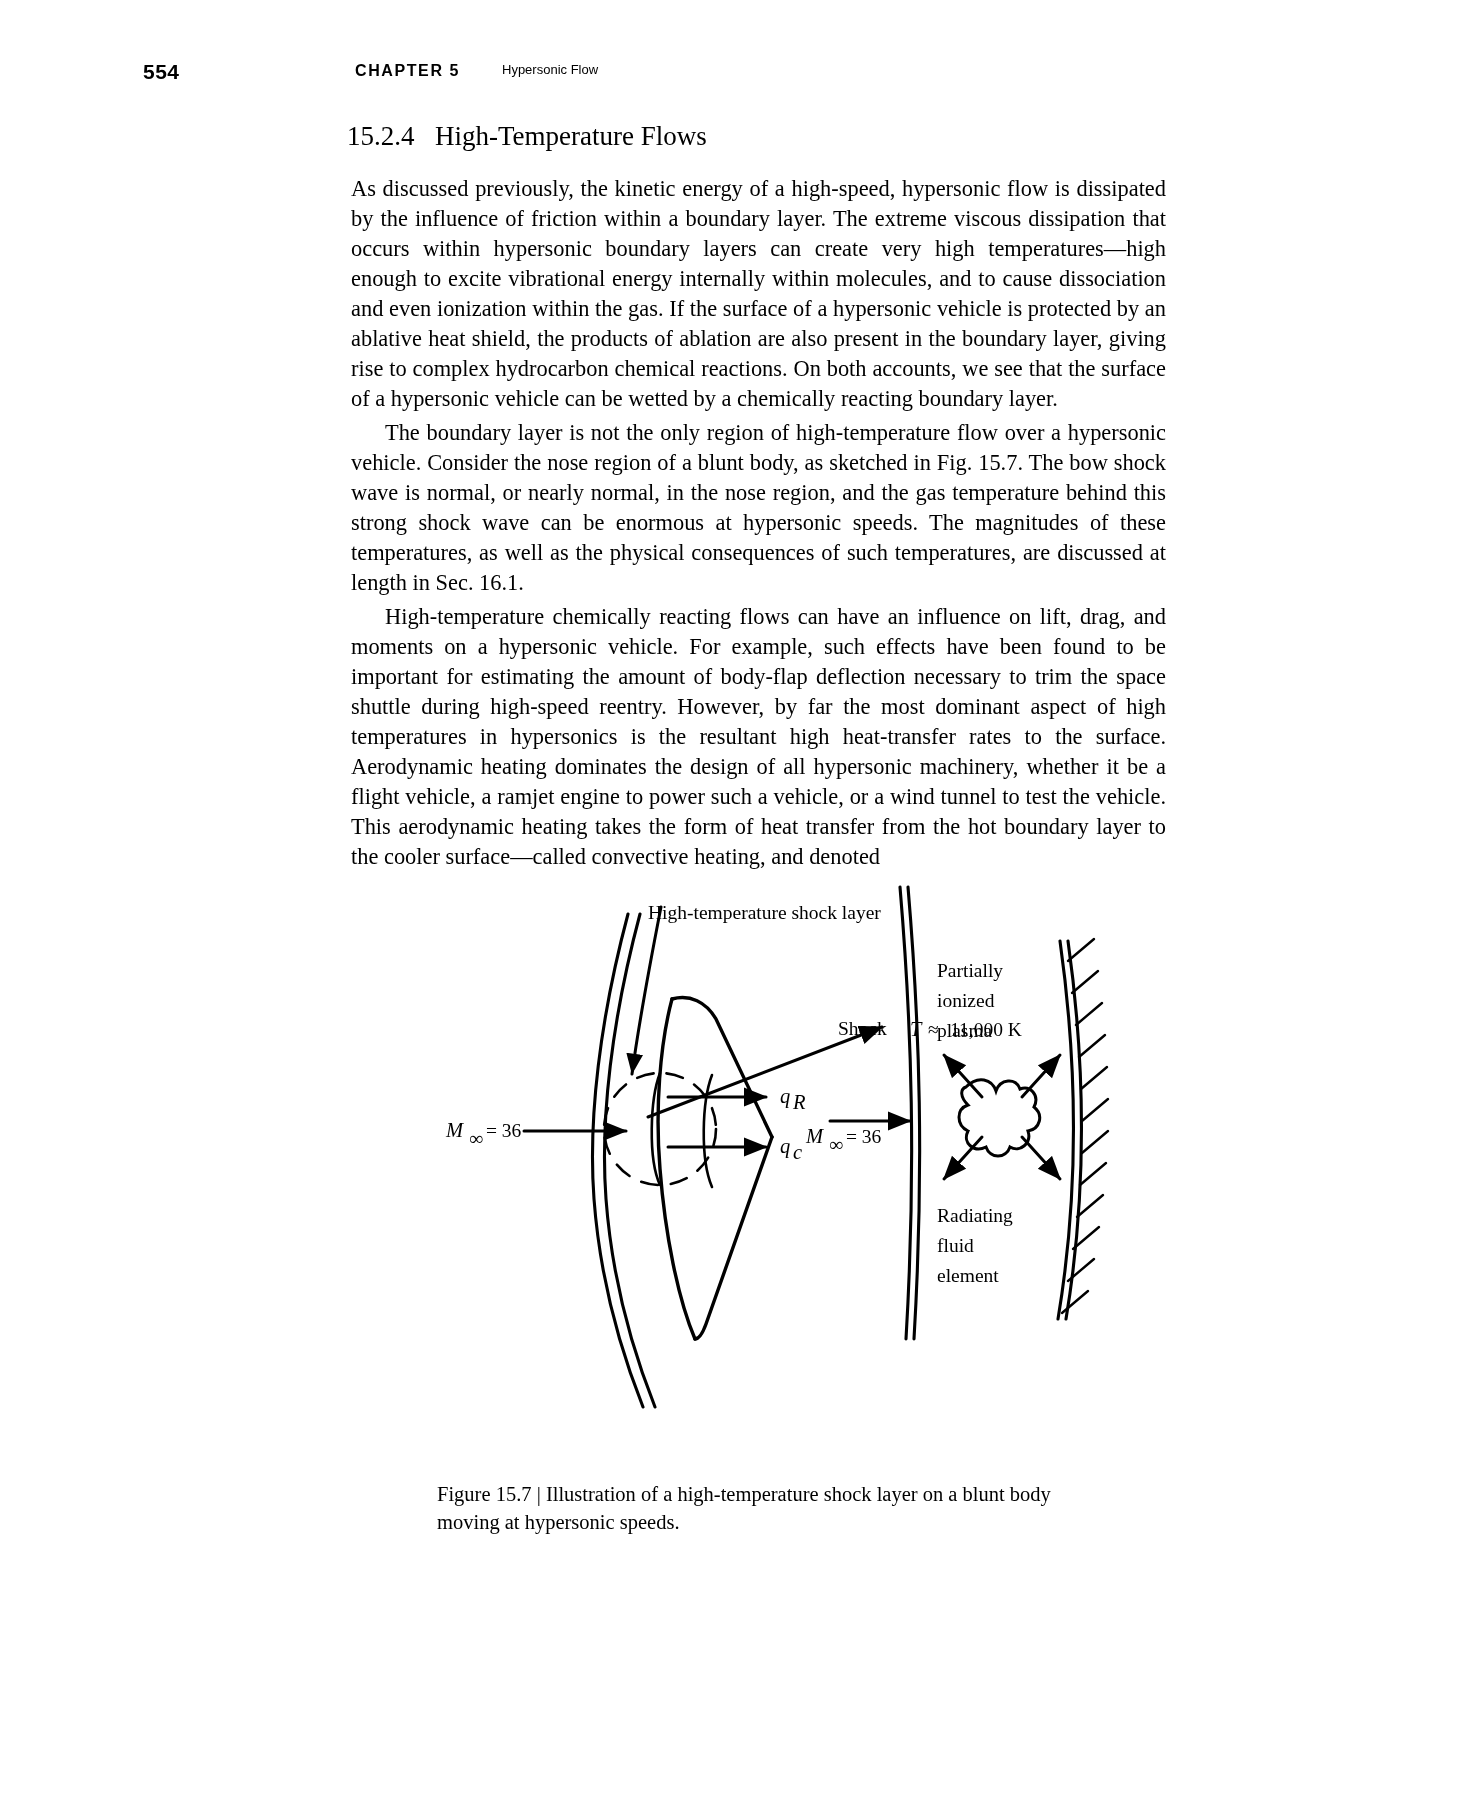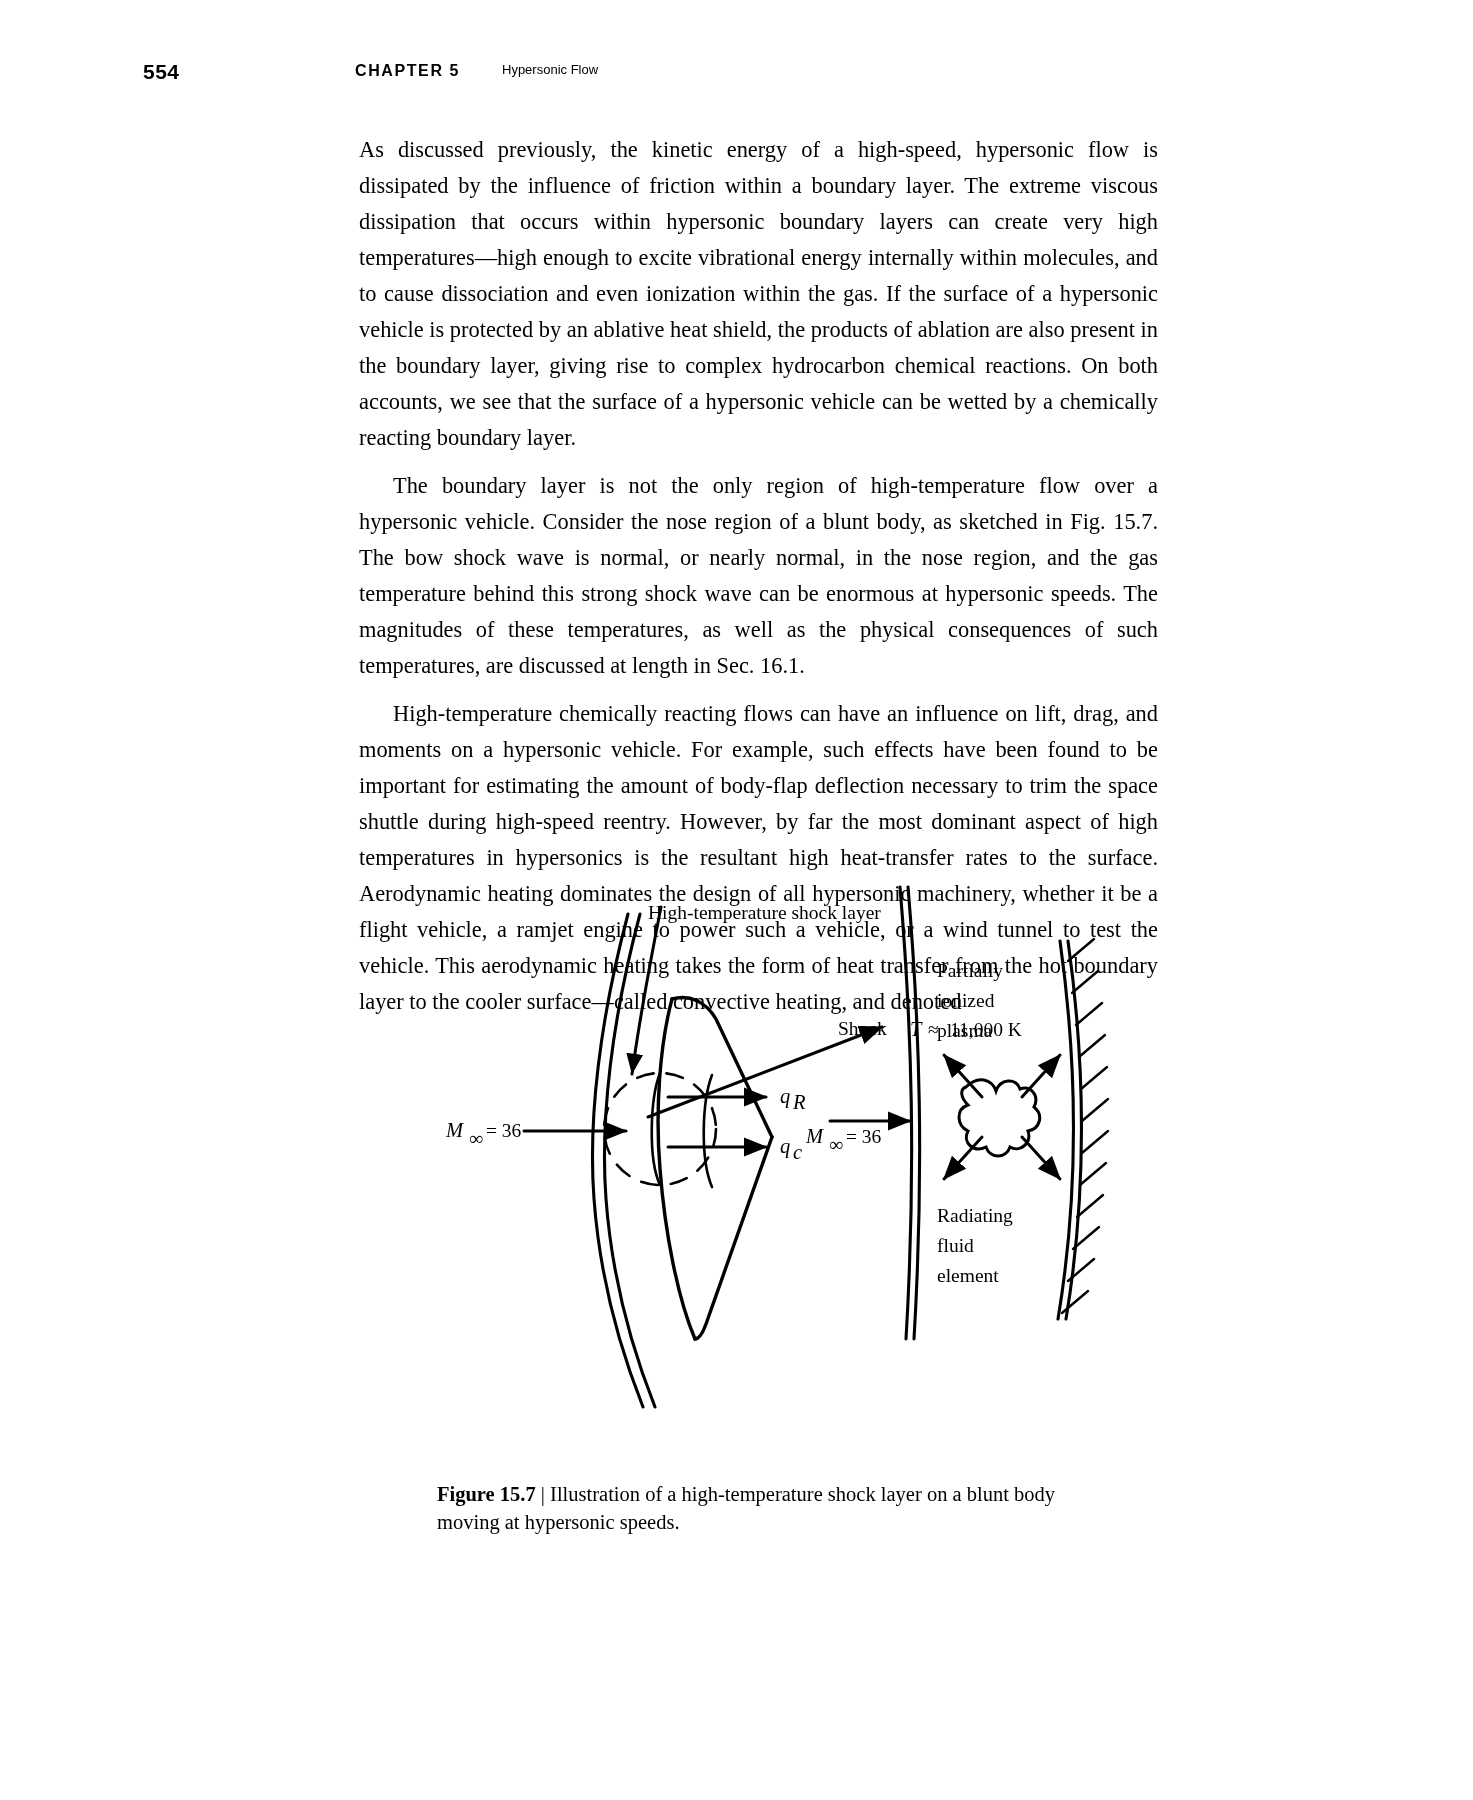--- a/index.html
+++ b/index.html
@@ -35,53 +35,56 @@
 
   h2.section {
     margin:0 0 22px 0;
     font-weight:normal;
     font-size:27px;
     line-height:1.2;
   }
   h2.section .num { display:inline-block; min-width:88px; }
 
   p.body {
-    margin:12px;
+    margin:4px;
     font-size:22.4px;
-    line-height:36px;
+    line-height:30px;
     text-align:justify;
     text-justify:inter-word;
     hyphens:none;
   }
   p.body.indent { text-indent:34px; }
 
   
   .figure { position:absolute; left:0; top:869px; width:1319px; height:560px; }
   .figure svg { display:block; }
 
   .fig-caption {
     position:absolute; left:437px; top:1480px; width:620px;
     font-size:20.5px; line-height:28px;
   }
-  .fig-caption .fignum { font-weight:bold; }
+  .fig-caption .fignum { font-weight:normal; }
 
   .lbl { font-family:"Liberation Serif", serif; font-size:19.5px; }
   .lbl-it { font-family:"Liberation Serif", serif; font-size:20.5px; font-style:italic; }
 </style>
 </head>
 <body>
 
 <div class="runhead">
   <span class="page-no">554</span>
   <span class="chap-label">CHAPTER 5</span>
   <span class="chap-title">Hypersonic Flow</span>
 </div>
 
 <div class="col">
 
+  <h2 class="section">
+    <span class="num">15.2.4</span><span>High-Temperature Flows</span>
+  </h2>
 
   <p class="body">As discussed previously, the kinetic energy of a high-speed, hypersonic flow is dissipated by the influence of friction within a boundary layer. The extreme viscous dissipation that occurs within hypersonic boundary layers can create very high temperatures—high enough to excite vibrational energy internally within molecules, and to cause dissociation and even ionization within the gas. If the surface of a hypersonic vehicle is protected by an ablative heat shield, the products of ablation are also present in the boundary layer, giving rise to complex hydrocarbon chemical reactions. On both accounts, we see that the surface of a hypersonic vehicle can be wetted by a chemically reacting boundary layer.</p>
   <p class="body indent">The boundary layer is not the only region of high-temperature flow over a hypersonic vehicle. Consider the nose region of a blunt body, as sketched in Fig. 15.7. The bow shock wave is normal, or nearly normal, in the nose region, and the gas temperature behind this strong shock wave can be enormous at hypersonic speeds. The magnitudes of these temperatures, as well as the physical consequences of such temperatures, are discussed at length in Sec. 16.1.</p>
   <p class="body indent">High-temperature chemically reacting flows can have an influence on lift, drag, and moments on a hypersonic vehicle. For example, such effects have been found to be important for estimating the amount of body-flap deflection necessary to trim the space shuttle during high-speed reentry. However, by far the most dominant aspect of high temperatures in hypersonics is the resultant high heat-transfer rates to the surface. Aerodynamic heating dominates the design of all hypersonic machinery, whether it be a flight vehicle, a ramjet engine to power such a vehicle, or a wind tunnel to test the vehicle. This aerodynamic heating takes the form of heat transfer from the hot boundary layer to the cooler surface—called convective heating, and denoted</p>
 
 </div>
 
 <div class="figure">
   <svg width="1473" height="560" viewBox="0 0 1473 560" xmlns="http://www.w3.org/2000/svg">
     <defs>

